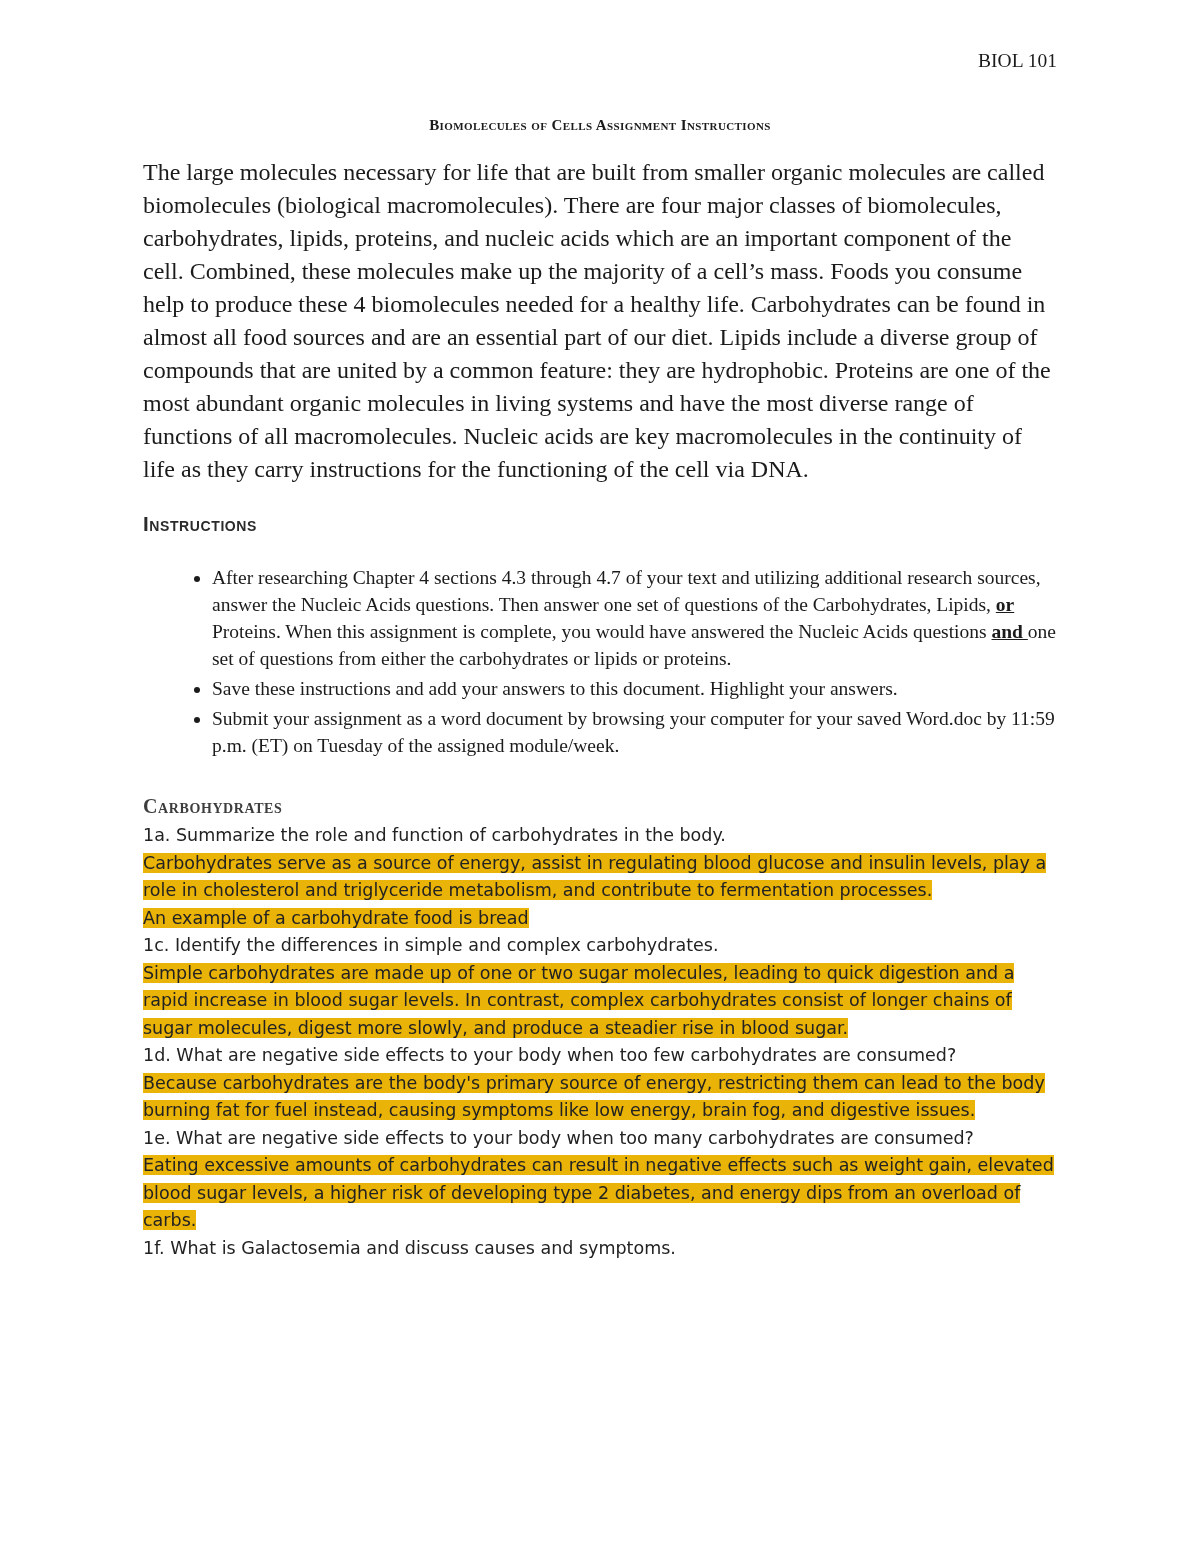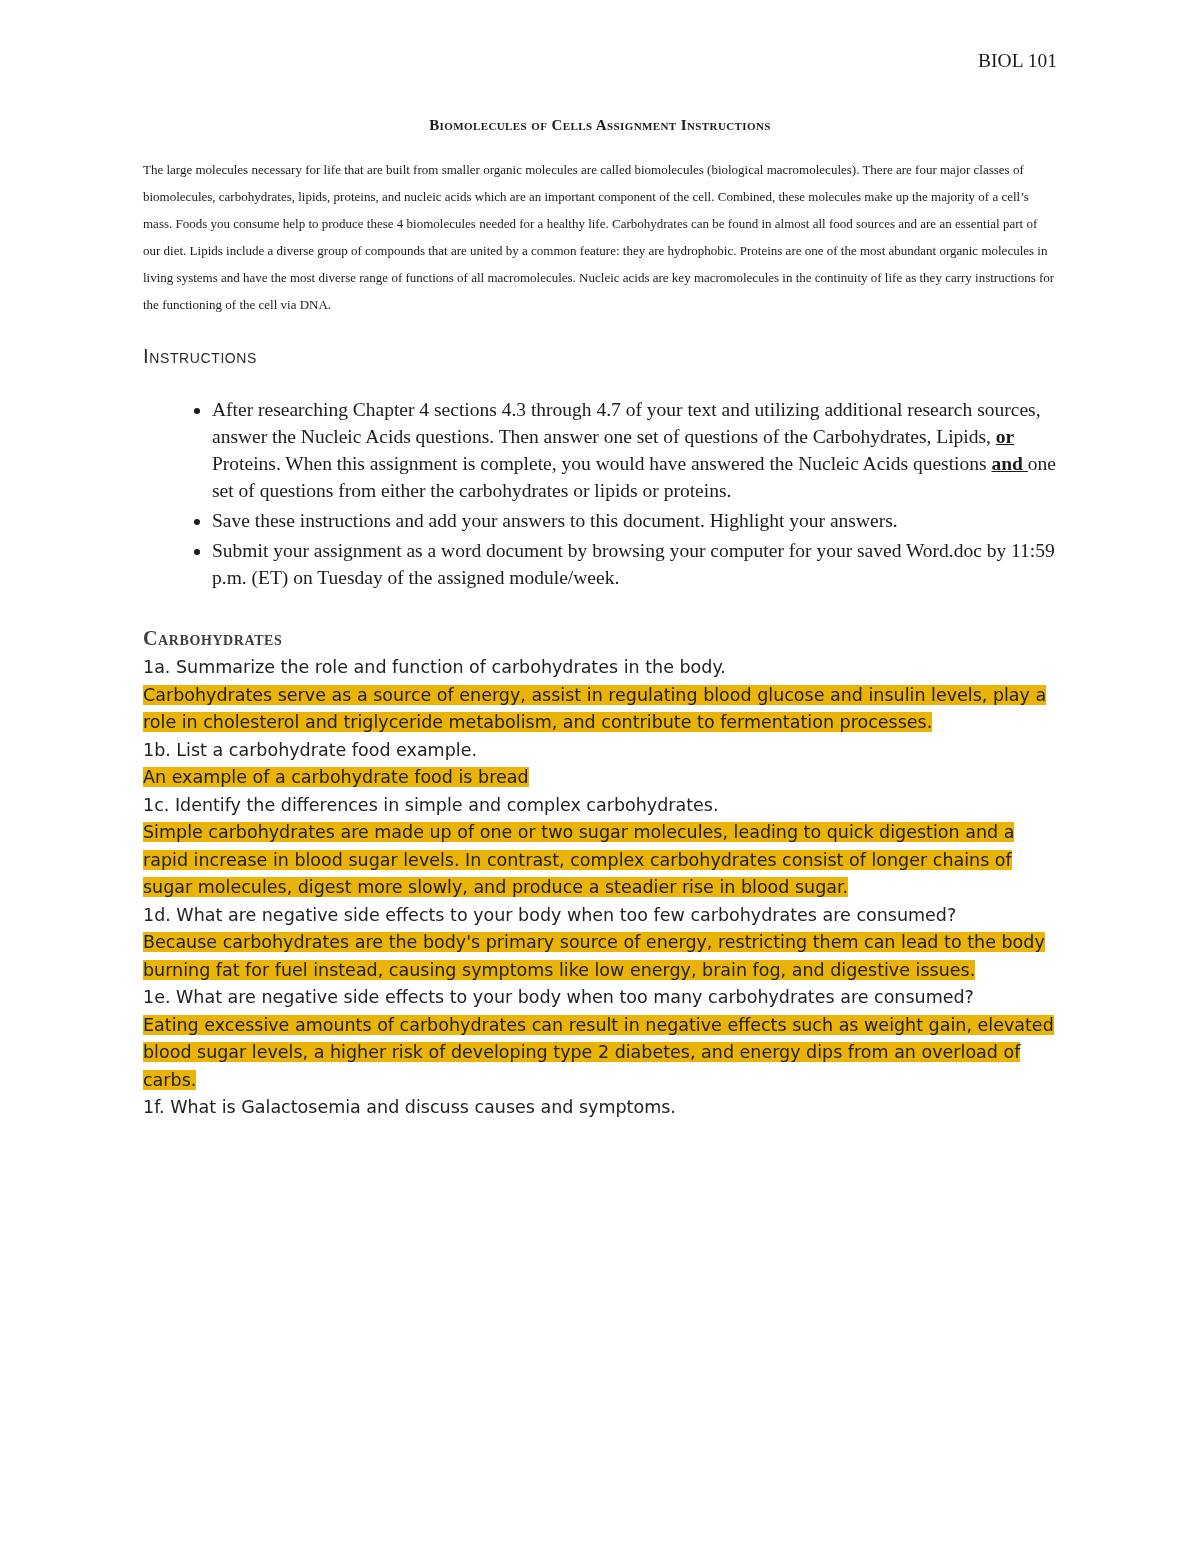--- a/index.html
+++ b/index.html
@@ -27,28 +27,28 @@
     letter-spacing: 0.4px;
     margin: 44px 0 0 0;
   }
   .h-overview {
     font-variant: small-caps;
     font-weight: bold;
     font-size: 21px;
     margin: 36px 0 0 0;
   }
   .p-body {
-    font-size: 13px;
-    line-height: 27px;
+    font-size: 24px;
+    line-height: 33px;
     margin: 22px 0 0 0;
   }
   .h-instructions {
     font-family: "Liberation Sans", sans-serif;
     font-variant: small-caps;
-    font-weight: normal;
+    font-weight: bold;
     font-size: 20.5px;
     letter-spacing: 0.6px;
     color: #2b2b2b;
     margin: 26px 0 0 0;
   }
   ul.instr {
     margin: 28px 0 0 0;
     padding-left: 69px;
     font-size: 19.5px;
     line-height: 27px;
@@ -99,21 +99,20 @@
     <li>Submit your assignment as a word document by browsing your computer for your saved Word.doc by 11:59 p.m. (ET) on Tuesday of the assigned module/week.</li>
   </ul>
 
   <h2 class="h-carb">Carbohydrates</h2>
 
   <section class="qa">
 
     <div class="question">1a. Summarize the role and function of carbohydrates in the body.</div>
     <div class="answer"><mark class="hl">Carbohydrates serve as a source of energy, assist in regulating blood glucose and insulin levels, play a role in cholesterol and triglyceride metabolism, and contribute to fermentation processes.</mark></div>
 
-    <div class="question">1b. List a carbohydrate food example.</div>
     <div class="answer"><mark class="hl">An example of a carbohydrate food is bread</mark></div>
 
     <div class="question">1c. Identify the differences in simple and complex carbohydrates.</div>
     <div class="answer"><mark class="hl">Simple carbohydrates are made up of one or two sugar molecules, leading to quick digestion and a rapid increase in blood sugar levels. In contrast, complex carbohydrates consist of longer chains of sugar molecules, digest more slowly, and produce a steadier rise in blood sugar.</mark></div>
 
     <div class="question">1d. What are negative side effects to your body when too few carbohydrates are consumed?</div>
     <div class="answer"><mark class="hl">Because carbohydrates are the body's primary source of energy, restricting them can lead to the body burning fat for fuel instead, causing symptoms like low energy, brain fog, and digestive issues.</mark></div>
 
     <div class="question">1e. What are negative side effects to your body when too many carbohydrates are consumed?</div>
     <div class="answer"><mark class="hl">Eating excessive amounts of carbohydrates can result in negative effects such as weight gain, elevated blood sugar levels, a higher risk of developing type 2 diabetes, and energy dips from an overload of carbs.</mark></div>

